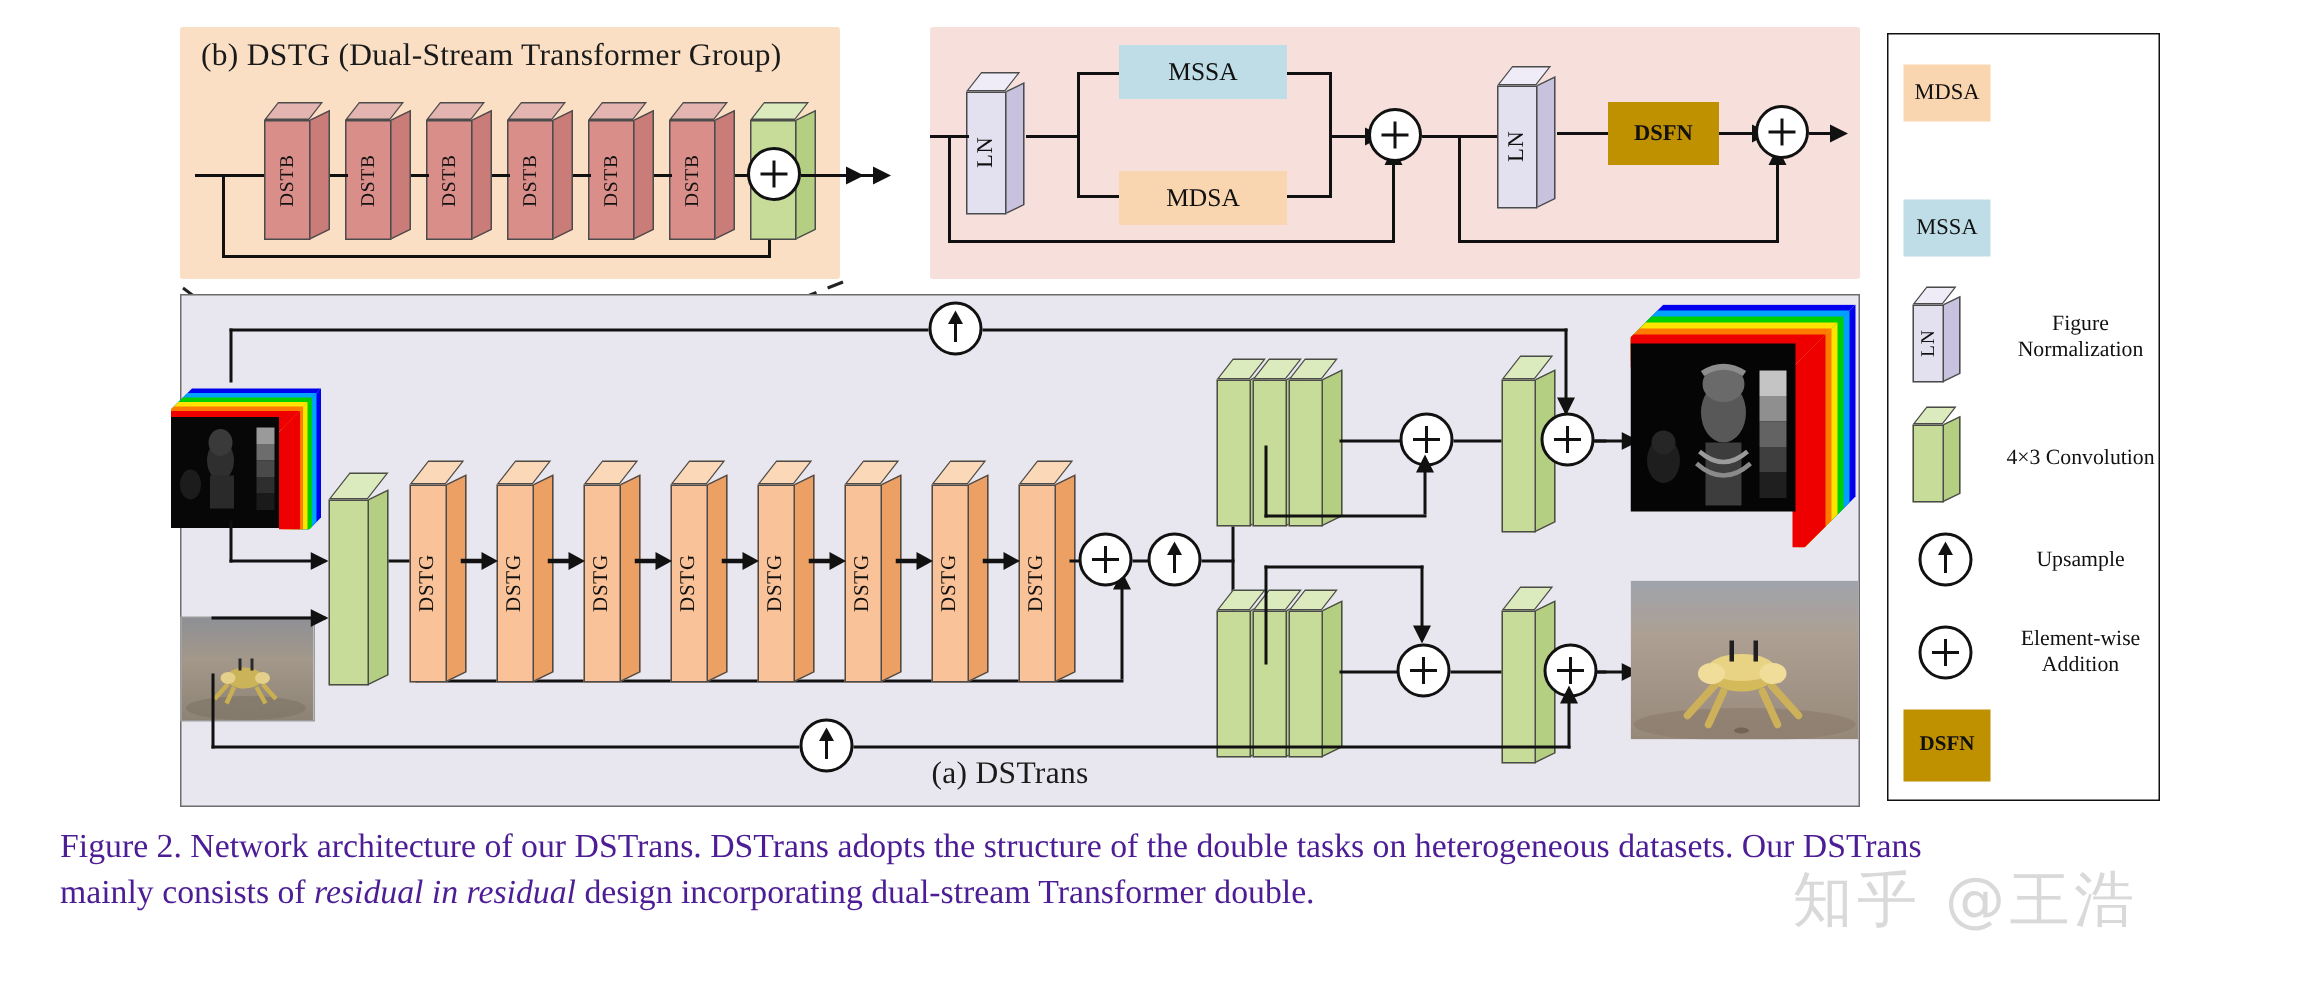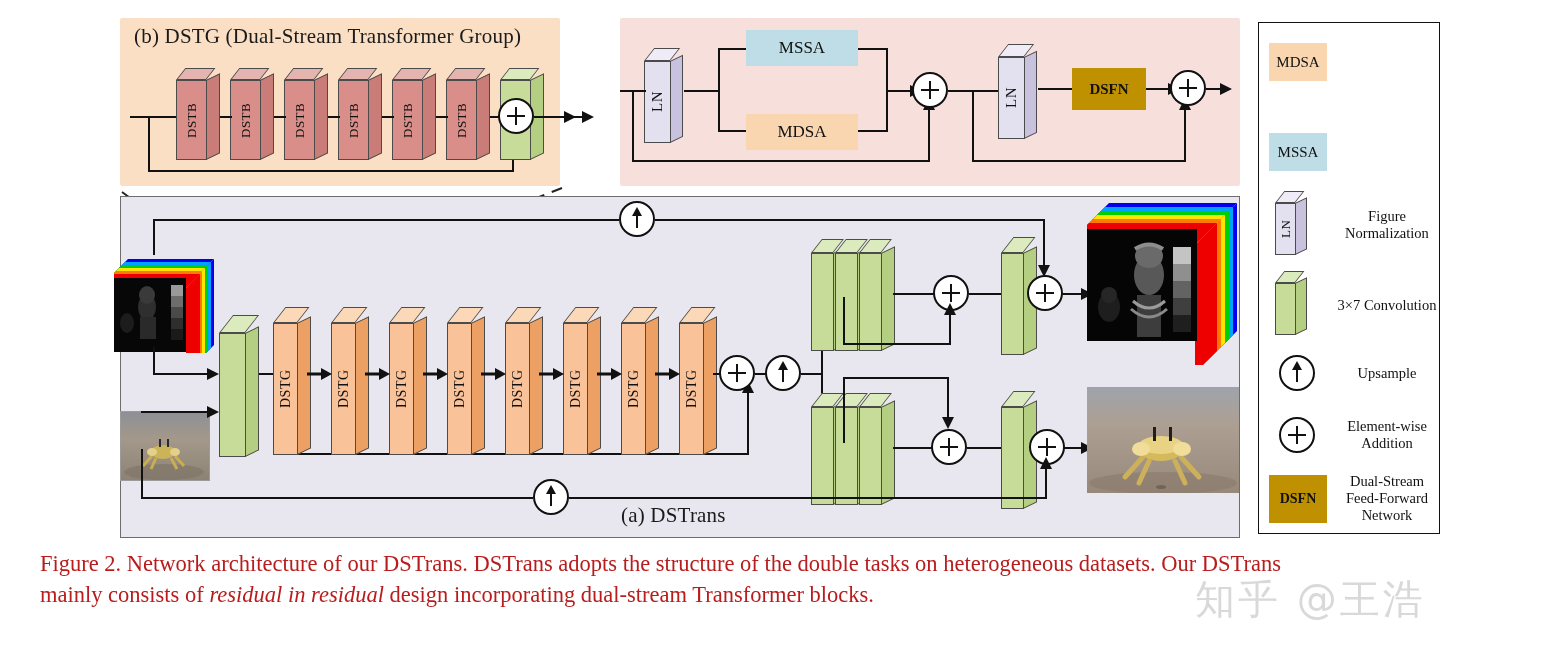--- a/index.html
+++ b/index.html
@@ -37,21 +37,21 @@
 
   
   .imgbox{position:absolute;overflow:hidden;}
 
   
   .lg-row{position:absolute;display:flex;align-items:center;}
   .lg-text{font-size:14.5px;line-height:17px;color:#111;text-align:center;}
   .lg-chip{display:flex;align-items:center;justify-content:center;font-size:15px;color:#111;box-sizing:border-box;}
 
   
-  #caption{left:40px;top:548px;width:1470px;font-size:22.5px;line-height:31px;color:#b91c1c;}
+  #caption{left:40px;top:548px;width:1470px;font-size:22.5px;line-height:31px;color:#4c1d95;}
   #caption i{font-style:italic;}
 
   #watermark{left:1195px;top:572px;font-size:40px;color:#d9d9d9;letter-spacing:3px;
              font-family:"DejaVu Sans",sans-serif;white-space:nowrap;}
 </style>
 </head>
 <body>
 
 <div class="abs" id="panel-b">
   <div class="abs panel-title" style="left:14px;top:6px;">(b) DSTG (Dual-Stream Transformer Group)</div>
@@ -584,21 +584,21 @@
   </div>
 
   <div class="lg-row" style="left:10px;top:248px;">
     <div style="position:relative;width:58px;height:68px;">
       <div class="slab" style="left:6px;top:0;">
         <div class="top" style="left:0;top:0;width:20px;height:12px;background:#dcebbd;transform:skewX(-38deg);transform-origin:bottom left;"></div>
         <div class="side" style="left:20px;top:12px;width:12px;height:52px;background:#b5cf82;transform:skewY(-26deg);transform-origin:top left;"></div>
         <div class="face" style="left:0;top:12px;width:21px;height:52px;background:#c8dc9a;"></div>
       </div>
     </div>
-    <div class="lg-text" style="width:104px;margin-left:8px;">3×7 Convolution</div>
+    <div class="lg-text" style="width:104px;margin-left:8px;">4×3 Convolution</div>
   </div>
 
   <div class="lg-row" style="left:10px;top:392px;">
     <div style="position:relative;width:58px;height:40px;">
       <div class="circ" style="left:10px;top:2px;width:36px;height:36px;">
         <svg width="32" height="32">
             <line x1="7" y1="16" x2="25" y2="16" stroke="#111" stroke-width="2"></line>
             <line x1="16" y1="7" x2="16" y2="25" stroke="#111" stroke-width="2"></line>
           </svg>
       </div>
@@ -613,22 +613,21 @@
             <line x1="16" y1="25" x2="16" y2="8" stroke="#111" stroke-width="2"></line>
             <polygon points="16,4 11,13 21,13" fill="#111"></polygon>
           </svg>
       </div>
     </div>
     <div class="lg-text" style="width:104px;margin-left:8px;">Upsample</div>
   </div>
 
   <div class="lg-row" style="left:10px;top:450px;">
     <div class="lg-chip" style="width:58px;height:48px;background:#bf9000;font-weight:bold;font-size:14px;">DSFN</div>
-    <div class="lg-text" style="width:104px;margin-left:8px;">Dual-Stream Feed-Forward Network</div>
   </div>
 </div>
 
 <div class="abs" id="caption">
   <div>Figure 2. Network architecture of our DSTrans. DSTrans adopts the structure of the double tasks on heterogeneous datasets. Our DSTrans</div>
-  <div><span>mainly consists of </span><i>residual in residual</i><span> design incorporating dual-stream Transformer blocks.</span></div>
+  <div><span>mainly consists of </span><i>residual in residual</i><span> design incorporating dual-stream Transformer double.</span></div>
 </div>
 
 <div class="abs" id="watermark">知乎 @王浩</div>
 
 </body></html>

